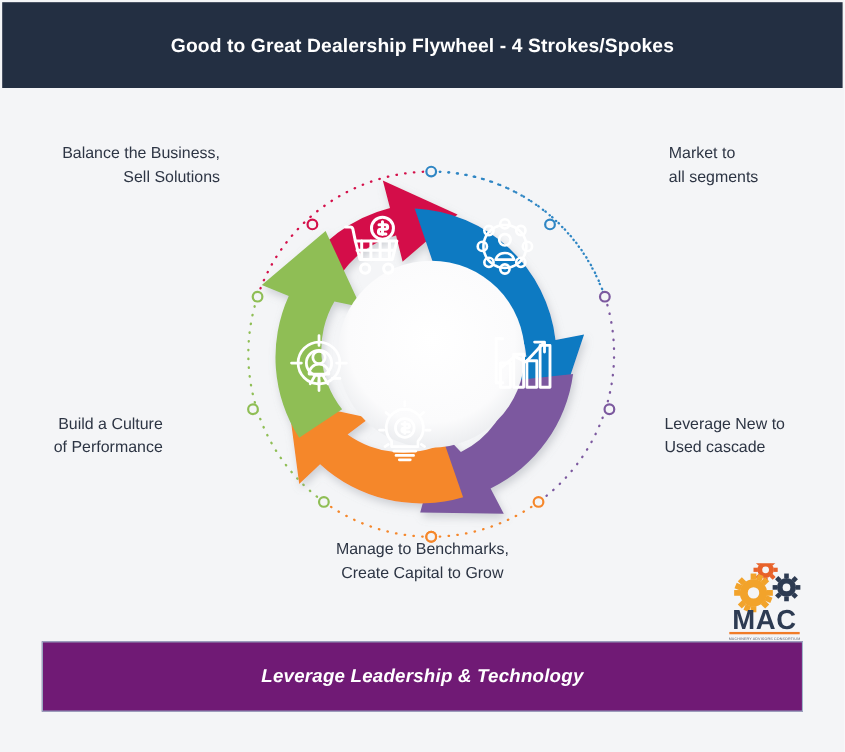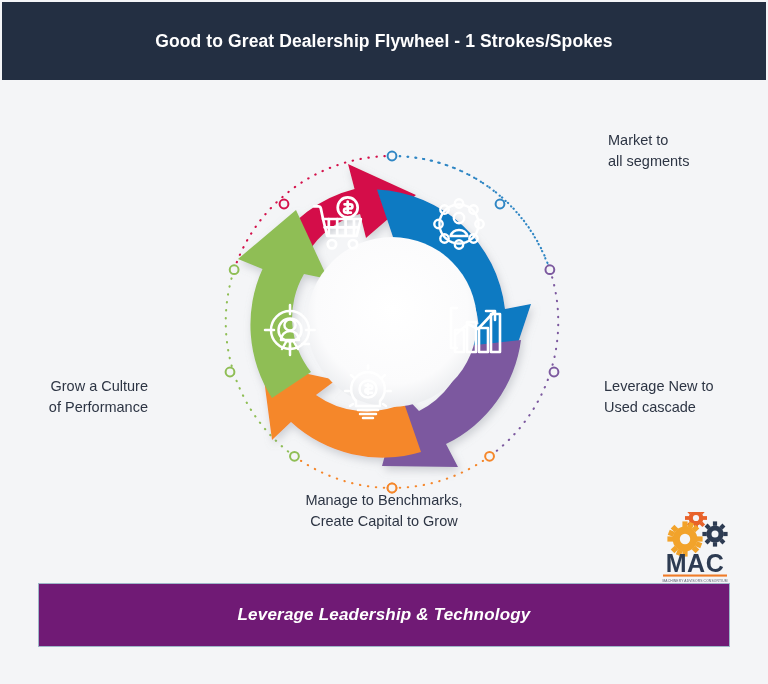--- a/index.html
+++ b/index.html
@@ -92,30 +92,32 @@
     font-style: italic;
     letter-spacing: 0.2px;
   }
 </style>
 </head>
 <body>
 
 <div class="page">
 
   <div class="header">
-    <div class="header-title">Good to Great Dealership Flywheel - 1 Strokes/Spokes</div>
+    <div class="header-title">Good to Great Dealership Flywheel - 4 Strokes/Spokes</div>
   </div>
 
+  <div class="label label-tl">Balance the Business,
+Sell Solutions</div>
   <div class="label label-tr">Market to
 all segments</div>
   <div class="label label-r">Leverage New to
 Used cascade</div>
   <div class="label label-b">Manage to Benchmarks,
 Create Capital to Grow</div>
-  <div class="label label-l">Grow a Culture
+  <div class="label label-l">Build a Culture
 of Performance</div>
 
   <div class="wheel">
     <svg width="352" height="352" viewBox="0 0 352 352" xmlns="http://www.w3.org/2000/svg">
       <defs>
         <filter id="sh" x="-30%" y="-30%" width="160%" height="160%">
           <feDropShadow dx="2" dy="4" stdDeviation="4" flood-color="#8a8f99" flood-opacity="0.38"></feDropShadow>
         </filter>
         <radialGradient id="innerg" cx="50%" cy="42%" r="62%">
           <stop offset="0%" stop-color="#ffffff"></stop>

